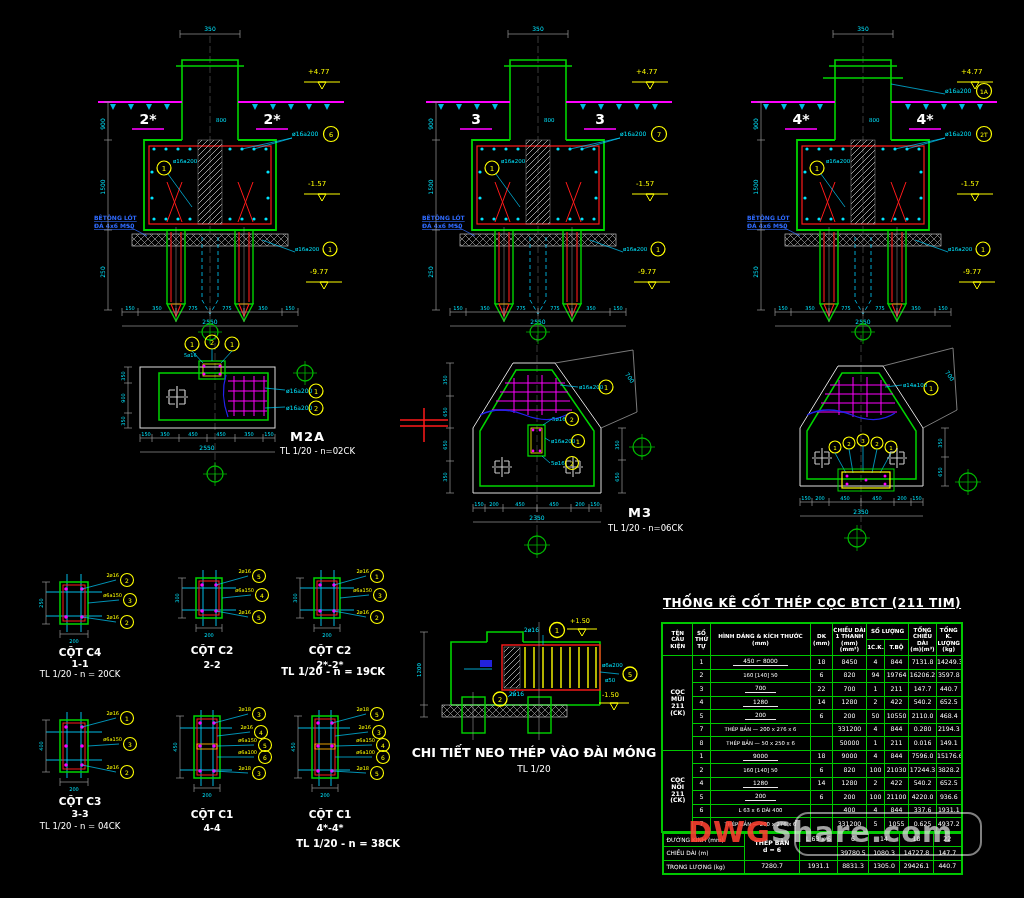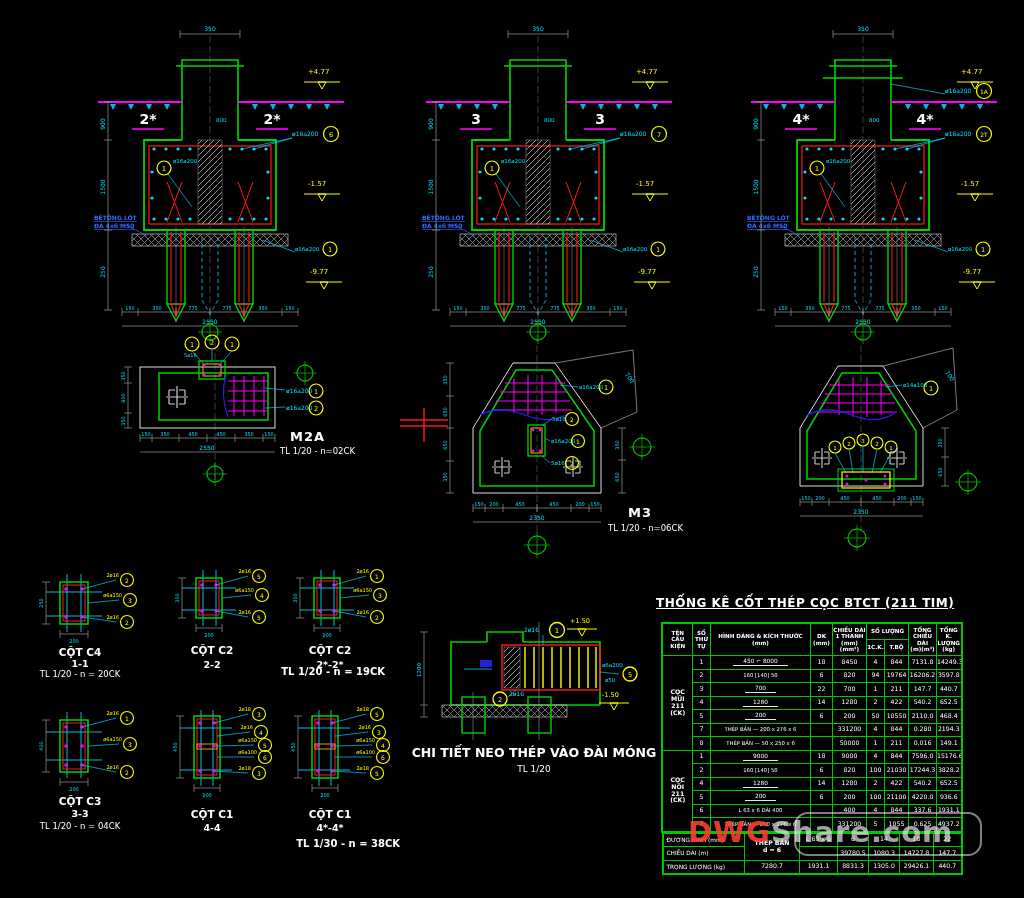--- a/index.html
+++ b/index.html
@@ -12,21 +12,21 @@
   .t-yl{fill:#ffff00;}
   .t-bl{fill:#2f6bff;text-decoration:underline;}
   .lbl-big{font-size:14px;font-weight:bold;fill:#fff;}
   .plan-name{font-size:13px;font-weight:bold;fill:#fff;letter-spacing:1px;}
   .plan-scale{font-size:8.5px;fill:#fff;}
   .col-title{font-size:10.5px;font-weight:bold;fill:#fff;}
   .col-cut{font-size:9.5px;font-weight:bold;fill:#fff;}
   .col-scale{font-size:8.5px;fill:#fff;}
   
   .tbl-wrap{left:656px;top:596px;width:312px;}
-  .tbl-title{font-size:12px;font-weight:bold;text-align:left;
+  .tbl-title{font-size:12px;font-weight:bold;text-align:center;
              text-decoration:underline;margin-bottom:12px;letter-spacing:.5px;}
   table.cadtable{border-collapse:collapse;table-layout:fixed;width:299px;
                  border:2px solid #00c800;margin:0 auto;}
   .cadtable td,.cadtable th{border:1px solid #00c800;color:#fff;text-align:center;
        padding:0;overflow:hidden;line-height:1.1;}
   .cadtable th{font-size:5.6px;font-weight:bold;white-space:pre-line;height:15px;}
   .cadtable td{font-size:6.2px;height:12.5px;}
   .gname{font-weight:bold;font-size:8.5px;white-space:pre-line;line-height:1.1;}
   .dimline{display:inline-block;border-bottom:1px solid #e8e8e8;padding:0 10px 1px;font-size:5.8px;}
   .shapetxt{font-size:5.3px;}
@@ -1248,21 +1248,21 @@
   <g stroke="#999" stroke-width="0.7">
     <line x1="26" y1="86" x2="52" y2="86"></line>
         <line x1="26" y1="82" x2="26" y2="90"></line>
         <line x1="52" y1="82" x2="52" y2="90"></line>
   </g>
   <text class="t-cy" font-size="5" text-anchor="middle" x="39" y="95">200</text>
   <text class="col-title" text-anchor="middle" x="44" y="116">CỘT C1</text>
   <text class="col-cut" text-anchor="middle" x="44" y="129">4*-4*</text>
 </svg>
 </div>
-<div class="shared-scale" style="left:190px;top:838px;width:210px;">TL 1/30 - n = 38CK</div>
+<div class="shared-scale" style="left:190px;top:838px;width:210px;">TL 1/20 - n = 38CK</div>
 
 <div class="abs" style="left:412px;top:612px;">
 <svg width="260" height="180" viewBox="0 0 260 180">
   <defs>
     <pattern id="hw9" patternUnits="userSpaceOnUse" width="6" height="6">
           <path d="M0,6 L6,0" stroke="#bbb" stroke-width="0.8"></path>
         </pattern>
     <pattern id="xh9" patternUnits="userSpaceOnUse" width="7" height="7">
           <path d="M0,7 L7,0 M0,0 L7,7" stroke="#999" stroke-width="0.7"></path>
         </pattern>

